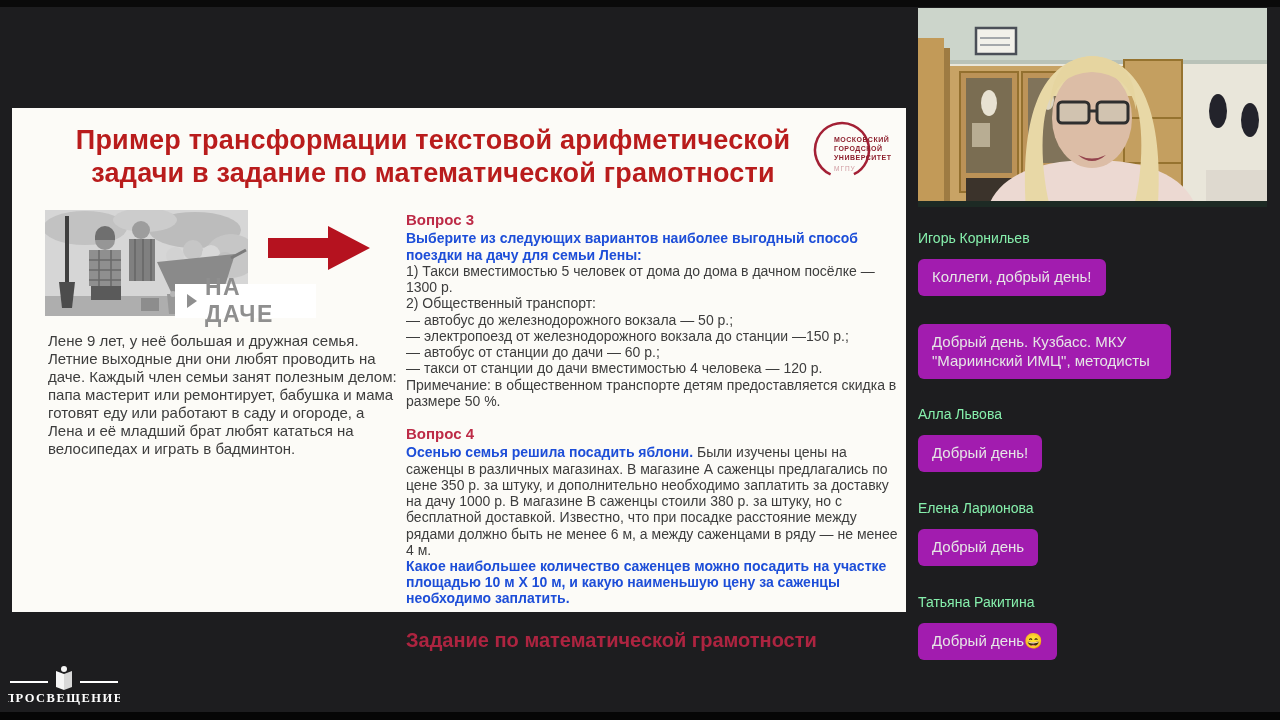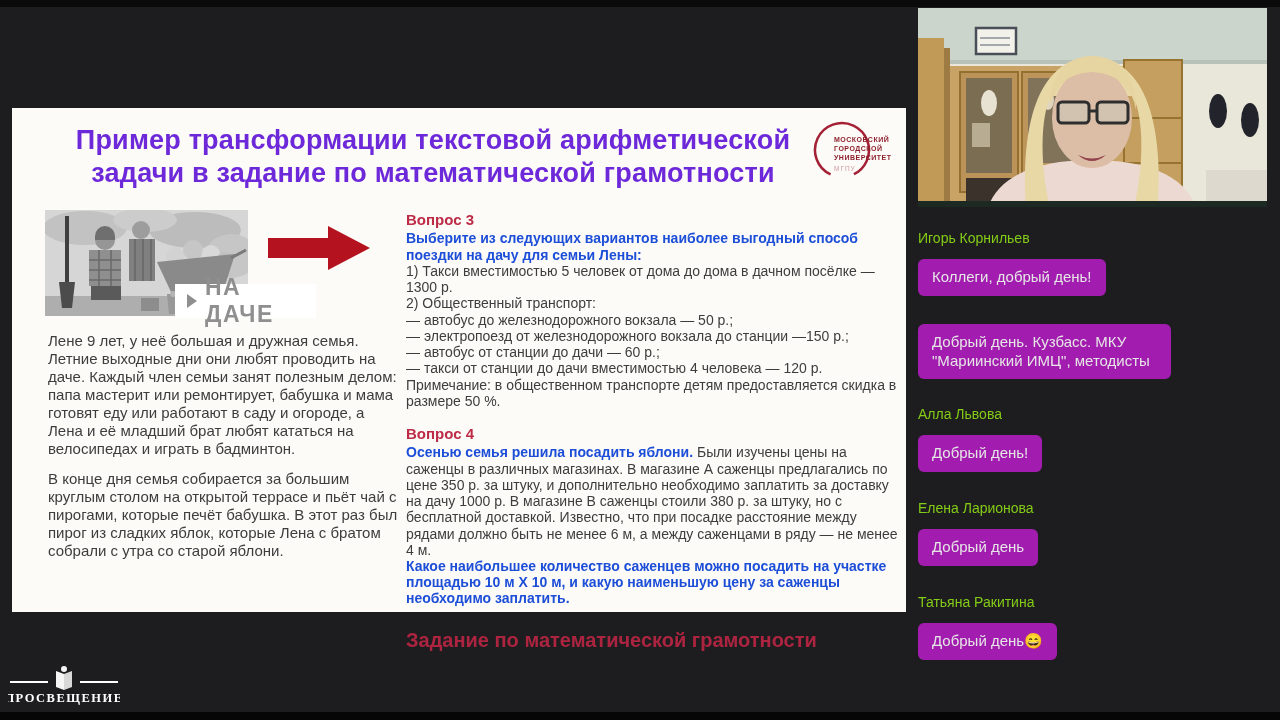--- a/index.html
+++ b/index.html
@@ -7,21 +7,21 @@
     position:relative; width:1280px; height:720px; overflow:hidden;
     background:#1d1d1f; font-family:"Liberation Sans", sans-serif;
   }
   .bar-top    { position:absolute; left:0; top:0;    width:1280px; height:7px;  background:#0a0a0a; }
   .bar-bottom { position:absolute; left:0; top:712px; width:1280px; height:8px; background:#060606; }
 
   
   .slide { position:absolute; left:12px; top:108px; width:894px; height:504px; background:#fcfbf7; }
   .slide-title {
     position:absolute; left:16px; top:16px; width:810px; text-align:center;
-    color:#6d28d9; font-weight:700; font-size:27px; line-height:1.22; letter-spacing:0.2px;
+    color:#b91c1c; font-weight:700; font-size:27px; line-height:1.22; letter-spacing:0.2px;
   }
   .mgpu { position:absolute; top:8px; right:2px; width:92px; height:78px; }
 
   .photo { position:absolute; left:33px; top:102px; width:203px; height:106px; }
   .photo-label {
     position:absolute; left:163px; top:176px; width:141px; height:34px; background:#ffffff;
     display:flex; align-items:center; padding-left:12px; box-sizing:border-box;
   }
   .photo-label .tri { width:0; height:0; border-left:10px solid #8f8f8f;
     border-top:7px solid transparent; border-bottom:7px solid transparent; margin-right:8px; }
@@ -40,21 +40,21 @@
   .qblock { margin-bottom:16px; }
   .slide-footer { color:#ad2440; font-weight:700; font-size:20px; margin-top:22px; }
 
   
   .video { position:absolute; left:918px; top:8px; width:349px; height:199px; background:#202020; }
 
   
   .chat { position:absolute; left:918px; top:230px; width:352px; }
   .chat-msg    { margin-bottom:28px; }
   .chat-msg.two-line { margin-bottom:27px; }
-  .chat-author { color:#84cc16; font-size:14px; margin-bottom:13px; }
+  .chat-author { color:#86efac; font-size:14px; margin-bottom:13px; }
   .chat-bubble {
     display:inline-block; background:#a21caf; color:#e6e6e6; font-size:15px;
     padding:9px 14px; border-radius:6px; max-width:225px; line-height:1.25;
   }
 
   
   .pros-logo { position:absolute; left:8px; top:660px; width:112px; height:46px; }
 </style>
 </head>
 <body>
@@ -113,21 +113,20 @@
       <span class="tri"></span>
       <span class="txt">НА ДАЧЕ</span>
     </div>
 
     <svg class="arrow-box" viewBox="0 0 104 48">
       <polygon points="0,14 60,14 60,2 102,24 60,46 60,34 0,34" fill="#b5121f"></polygon>
     </svg>
 
     <div class="leftcol">
       <p>Лене 9 лет, у неё большая и дружная семья. Летние выходные дни они любят проводить на даче. Каждый член семьи занят полезным делом: папа мастерит или ремонтирует, бабушка и мама готовят еду или работают в саду и огороде, а Лена и её младший брат любят кататься на велосипедах и играть в бадминтон.</p>
-      <p>В конце дня семья собирается за большим круглым столом на открытой террасе и пьёт чай с пирогами, которые печёт бабушка. В этот раз был пирог из сладких яблок, которые Лена с братом собрали с утра со старой яблони.</p>
     </div>
 
     <div class="rightcol">
       <div class="qblock">
         <div class="qhead">Вопрос 3</div>
         <div class="qbold">Выберите из следующих вариантов наиболее выгодный способ поездки на дачу для семьи Лены:</div>
         <div>1) Такси вместимостью 5 человек от дома до дома в дачном посёлке — 1300 р.</div>
         <div>2) Общественный транспорт:</div>
         <div>— автобус до железнодорожного вокзала — 50 р.;</div>
         <div>— электропоезд от железнодорожного вокзала до станции —150 р.;</div>

